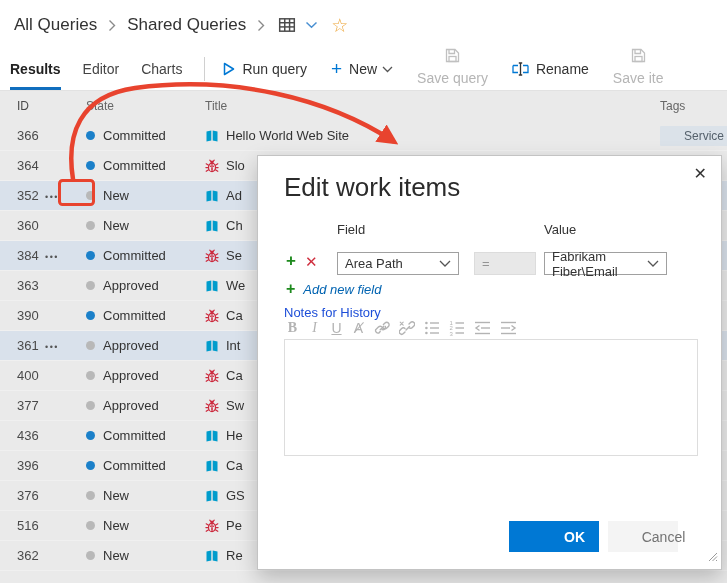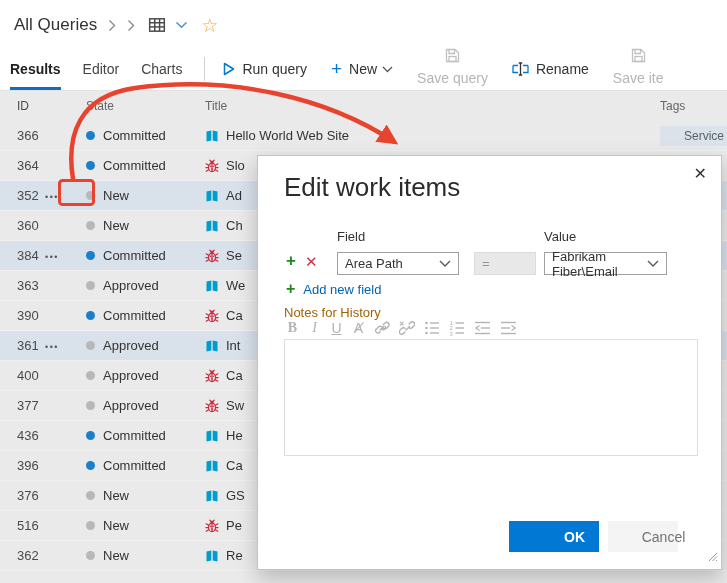--- a/index.html
+++ b/index.html
@@ -52,37 +52,37 @@
   .c-tags { width:67px; }
   .chip { display:none; background:#dbe2e9; color:#55616c; font-size:12px;
     padding:3px 24px; border-radius:1px; }
   .chip.show { display:inline-block; }
 
   
   .dialog { position:absolute; left:257px; top:155px; width:465px; height:415px;
     background:#fff; border:1px solid #c3c3c3; box-shadow:0 8px 20px rgba(0,0,0,.22); z-index:10; }
   .dlg-close { position:absolute; top:8px; right:14px; font-size:16px; color:#333; cursor:pointer; }
   .dlg-title { position:absolute; left:26px; top:16px; font-size:26px; font-weight:300; color:#2b2b2b; }
-  .flabel { position:absolute; font-size:13px; color:#333; top:73px; }
+  .flabel { position:absolute; font-size:13px; color:#333; top:66px; }
   .lbl-field { left:79px; } .lbl-value { left:286px; }
   .dlg-plus { position:absolute; left:28px; top:95px; color:#1e8a1e; font-size:17px; font-weight:bold; cursor:pointer; line-height:1.2; }
   .dlg-x { position:absolute; left:47px; top:97px; color:#cf2e3e; font-size:15px; font-weight:bold; cursor:pointer; line-height:1.2; }
   .ddl { position:absolute; top:96px; height:23px; border:1px solid #a0a0a0; background:#fff;
     display:flex; align-items:center; font-size:13px; padding:0 7px; cursor:pointer; color:#333; }
   .ddl .chev { margin-left:auto; display:flex; align-items:center; padding-left:6px; }
   .ddl-field { left:79px; width:122px; }
   .ddl-value { left:286px; width:123px; }
   .op { position:absolute; left:216px; top:96px; width:62px; height:23px;
     background:#e8e8e8; border:1px solid #dcdcdc; color:#949494; font-size:13px;
     display:flex; align-items:center; padding:0 7px; }
   .addfield { position:absolute; left:28px; top:125px; display:flex; gap:8px; align-items:center;
     font-size:13px; cursor:pointer; }
   .addfield .p { color:#1e8a1e; font-size:16px; font-weight:bold; line-height:1; }
-  .addfield .t { color:#0063b1; }
-  .notes-lbl { position:absolute; left:26px; top:149px; font-size:13px; color:#a16207; }
+  .addfield .t { color:#0063b1;font-style:italic; }
+  .notes-lbl { position:absolute; left:26px; top:149px; font-size:13px; color:#1d4ed8; }
   .fmtbar { position:absolute; left:28px; top:164px; display:flex; align-items:center; gap:9px;
     color:#b3b3b3; font-size:14px; }
   .fbtn { display:flex; align-items:center; justify-content:center; min-width:13px; cursor:default; position:relative; }
   .fbtn.b { font-weight:bold; font-family:"Liberation Serif",serif; }
   .fbtn.i { font-style:italic; font-family:"Liberation Serif",serif; }
   .fbtn.u { text-decoration:underline; }
   .fbtn .slash { position:absolute; width:14px; height:1.4px; background:#b3b3b3; transform:rotate(-48deg); }
   .notes-area { position:absolute; left:26px; top:183px; width:414px; height:117px;
     border:1px solid #ddd; resize:none; outline:none; font-family:inherit; font-size:13px; padding:6px; }
   .btn { position:absolute; top:365px; height:31px; font-size:14px; font-weight:bold;
@@ -97,20 +97,21 @@
 </head>
 <body>
 
 <div class="breadcrumb">
   <span class="crumb">All Queries</span>
   <span class="crumb-sep">
     <svg width="8" height="13" viewBox="0 0 8 13">
         <path d="M1.5 1.5 L6.5 6.5 L1.5 11.5" fill="none" stroke="#8a8a8a" stroke-width="1.4"></path>
       </svg>
   </span>
+  <span class="crumb">Shared Queries</span>
   <span class="crumb-sep">
     <svg width="8" height="13" viewBox="0 0 8 13">
         <path d="M1.5 1.5 L6.5 6.5 L1.5 11.5" fill="none" stroke="#8a8a8a" stroke-width="1.4"></path>
       </svg>
   </span>
   <span class="grid-ic">
     <svg width="18" height="18" viewBox="0 0 16 16">
         <g stroke="#4a4a4a" stroke-width="1.3" fill="none">
       <rect x="1.5" y="2.5" width="13" height="11"></rect>
           <line x1="1.5" y1="6" x2="14.5" y2="6"></line>

